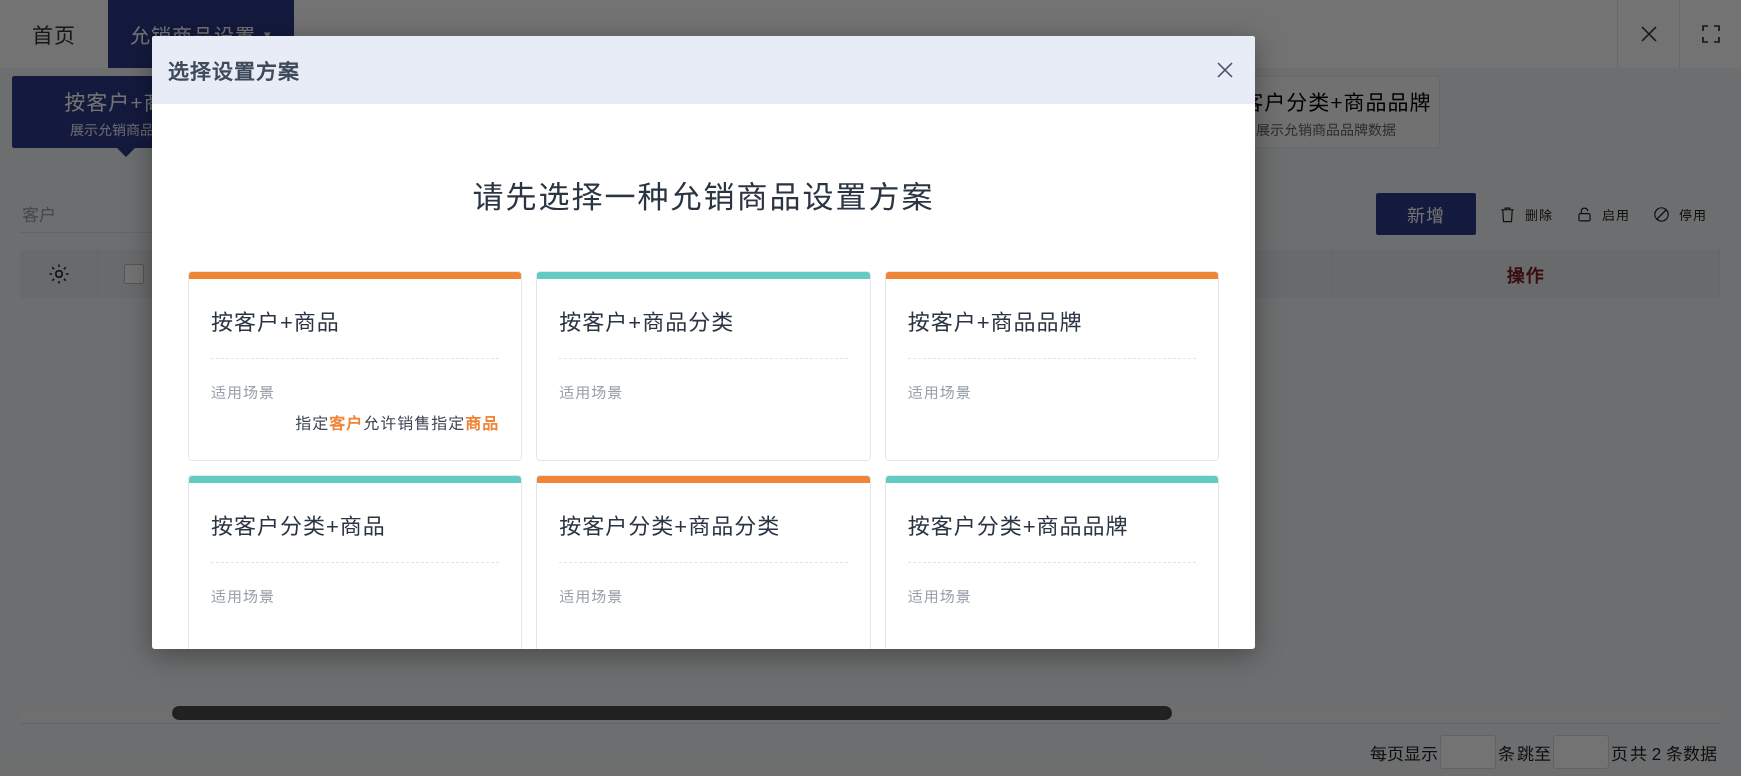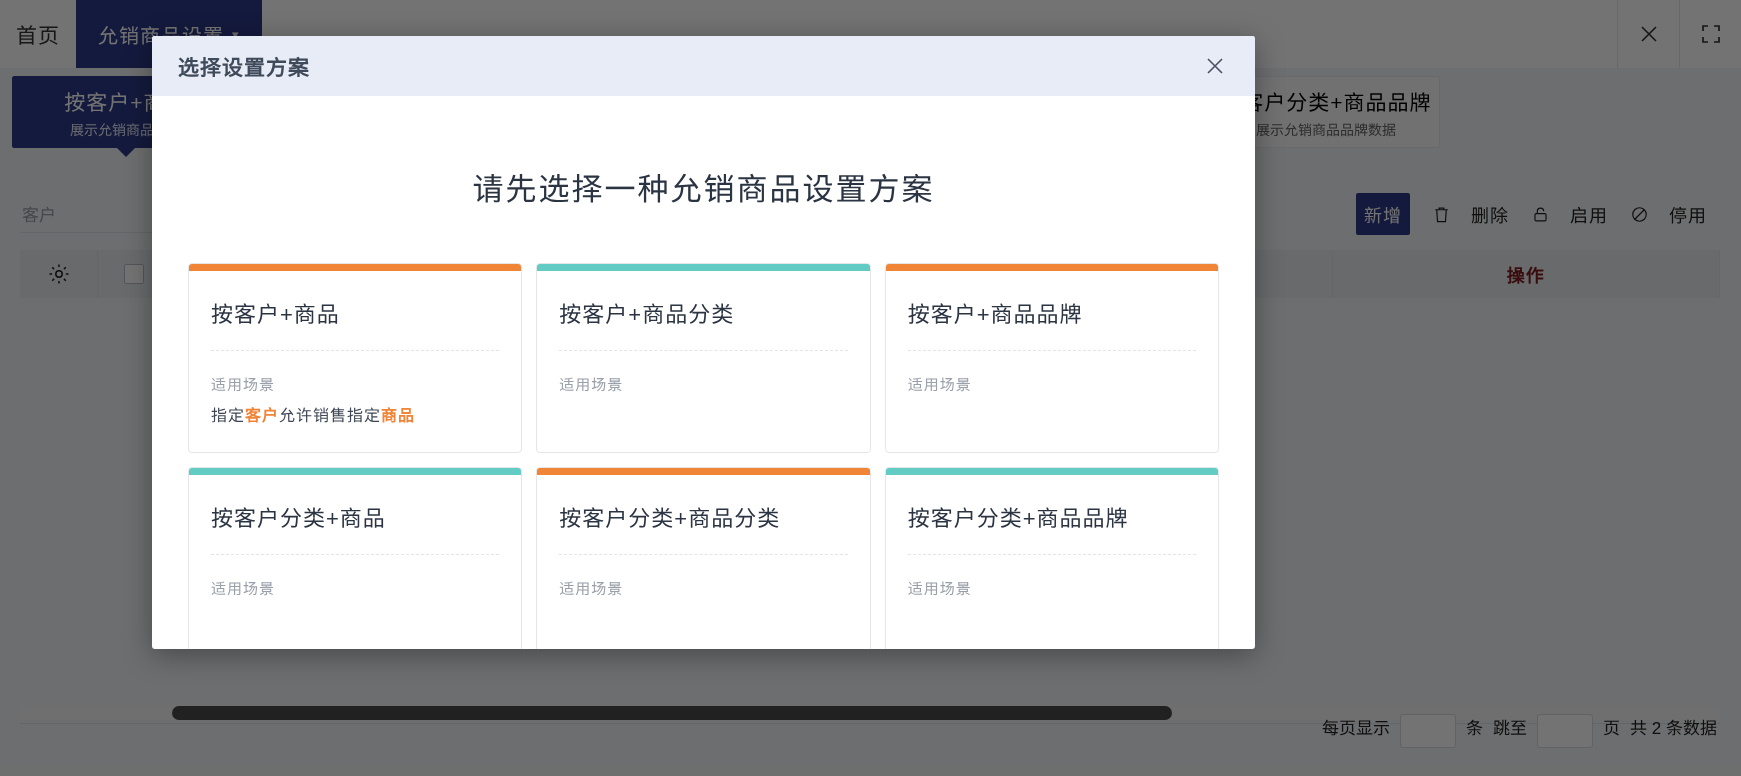--- a/index.html
+++ b/index.html
@@ -33,21 +33,21 @@
     top: 0; left: 0;
     width: 1741px;
     height: 68px;
     background: #ffffff;
     display: flex;
     align-items: stretch;
   }
   .tab-home {
     display: flex;
     align-items: center;
-    padding: 0 16px;
+    padding: 0 32px;
     font-size: 21px;
     color: #333;
     letter-spacing: 1px;
   }
   .tab-active {
     display: flex;
     align-items: center;
     gap: 8px;
     background: #2e3a87;
     color: #ffffff;
@@ -136,29 +136,29 @@
   .toolbar {
     display: flex;
     align-items: center;
     gap: 22px;
     padding-right: 14px;
   }
   .tb-primary {
     background: #2e3a87;
     color: #fff;
     font-size: 18px;
-    padding: 8px 8px;
+    padding: 8px 31px;
     border-radius: 2px;
     letter-spacing: 1px;
   }
   .tb-item {
     display: flex;
     align-items: center;
-    gap: 20px;
-    font-size: 18px;
+    gap: 8px;
+    font-size: 13px;
     color: #222;
     letter-spacing: 1px;
   }
   .tb-item svg { display:block; }
 
   
   .table-head {
     position: absolute;
     top: 250px; left: 20px;
     width: 1700px;
@@ -205,24 +205,25 @@
   }
   .table-bottom-rule {
     position: absolute;
     left: 20px; bottom: 52px;
     width: 1700px;
     height: 1px;
     background: #dddfe3;
   }
   .pagination {
     position: absolute;
-    right: 24px; bottom: 14px;
+    right: 24px; bottom: 0px;
     height: 48px;
     display: flex;
-    gap: 10px;
+    align-items: center;
+    gap: 2px;
     font-size: 17px;
     color: #222;
   }
   .pg-box {
     width: 56px; height: 34px;
     border: 1px solid #d6d9de;
     background: #fff;
     border-radius: 3px;
   }
 
@@ -241,25 +242,25 @@
     top: 36px;
     width: 1103px;
     height: 613px;
     background: #ffffff;
     border-radius: 3px;
     box-shadow: 0 6px 28px rgba(0,0,0,.35);
     z-index: 60;
     overflow: hidden;
   }
   .modal-header {
-    height: 60px;
+    height: 68px;
     background: #e8ecf6;
     display: flex;
     align-items: center;
-    padding: 0 26px;
+    padding: 0 16px;
     justify-content: space-between;
   }
   .modal-title {
     font-size: 21px;
     font-weight: bold;
     color: #3f4a5a;
     letter-spacing: 1px;
   }
   .modal-header-spacer { flex: 1 1 auto; }
   .modal-close {
@@ -314,20 +315,21 @@
     margin-top: 22px;
     font-size: 15px;
     color: #9aa0aa;
     letter-spacing: 1px;
   }
   .opt-desc {
     margin-top: 8px;
     font-size: 16px;
     color: #3f4654;
     letter-spacing: 1px;
+    text-align: right;
   }
   .hl { color: #f08437; font-weight: bold; }
 </style>
 </head>
 <body>
 
 <div id="app">
 
   <div class="bg-layer">
 

